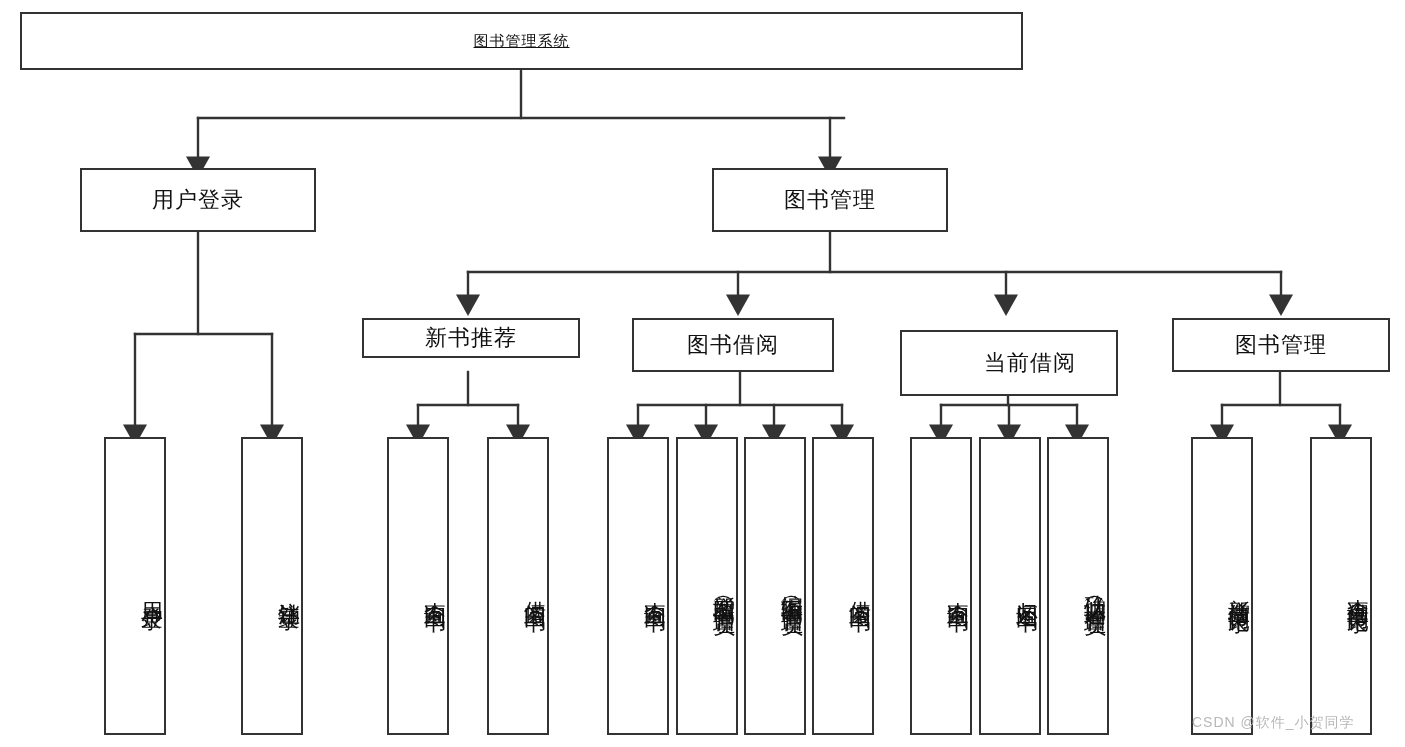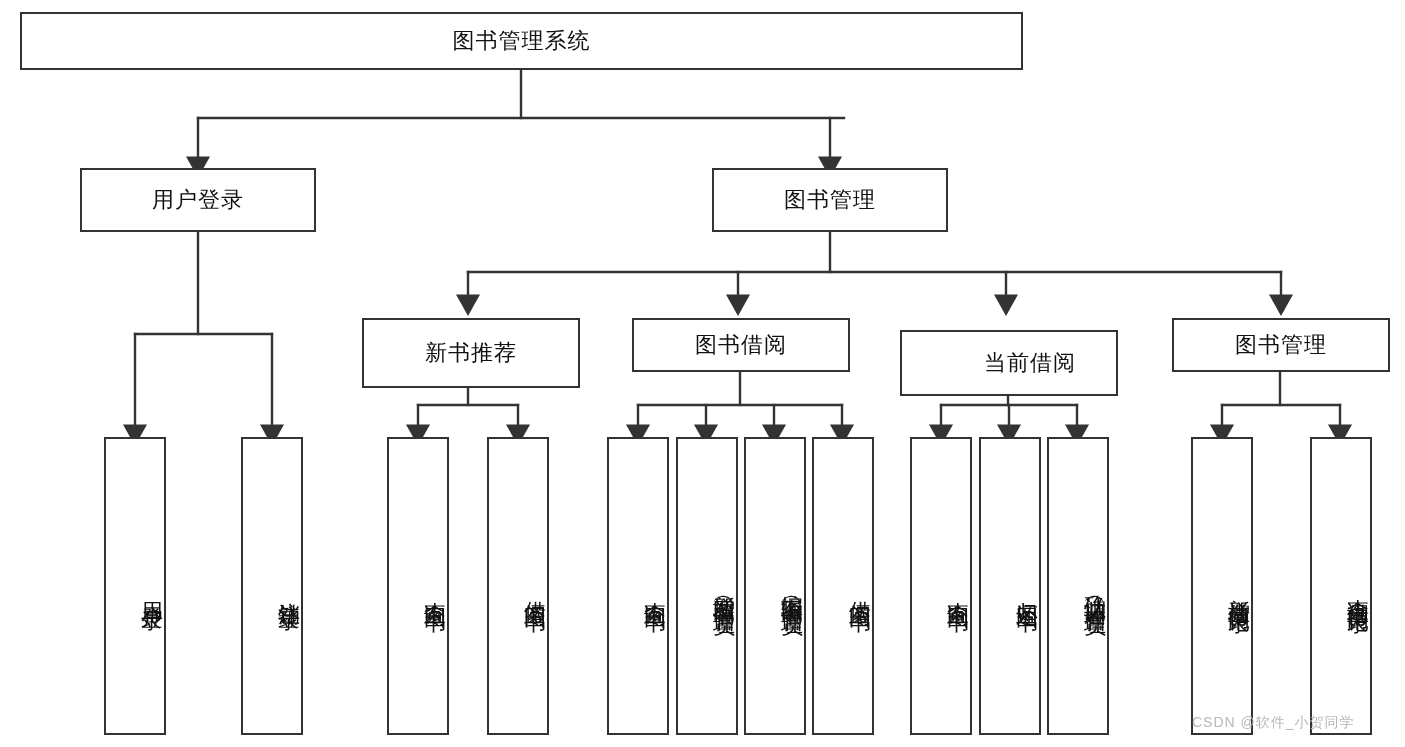--- a/index.html
+++ b/index.html
@@ -22,21 +22,21 @@
   .node-h{font-size:22px;letter-spacing:1px;line-height:1.2;}
   .node-v{
     writing-mode:vertical-rl;
     text-orientation:upright;
     font-size:22px;
     letter-spacing:3px;
     line-height:1.1;
     padding-top:8px;
     align-items:flex-start;
   }
-  .node-root{font-size:22px;}
+  .node-root{font-size:15px;text-decoration:underline;}
   .watermark{
     position:absolute;
     color:#b8b8b8;
     font-size:14px;
     letter-spacing:1px;
     white-space:nowrap;
     pointer-events:none;
   }
 </style>
 </head>
@@ -98,24 +98,24 @@
     <span>图书管理系统</span>
   </div>
 
   <div class="node-box node-h" style="left:80px;top:168px;width:236px;height:64px;">
     <span>用户登录</span>
   </div>
   <div class="node-box node-h" style="left:712px;top:168px;width:236px;height:64px;text-align:center;">
     <span>图书管理</span>
   </div>
 
-  <div class="node-box node-h" style="left:362px;top:318px;width:218px;height:70px;">
+  <div class="node-box node-h" style="left:362px;top:318px;width:218px;height:40px;">
     <span>新书推荐</span>
   </div>
-  <div class="node-box node-h" style="left:632px;top:318px;width:218px;height:54px;">
+  <div class="node-box node-h" style="left:632px;top:318px;width:202px;height:54px;">
     <span>图书借阅</span>
   </div>
   <div class="node-box node-h" style="left:900px;top:330px;width:218px;height:66px;padding-left:42px;">
     <span>当前借阅</span>
   </div>
   <div class="node-box node-h" style="left:1172px;top:318px;width:218px;height:54px;">
     <span>图书管理</span>
   </div>
 
   <div class="node-box node-v" style="left:104px;top:437px;width:62px;height:298px;">

